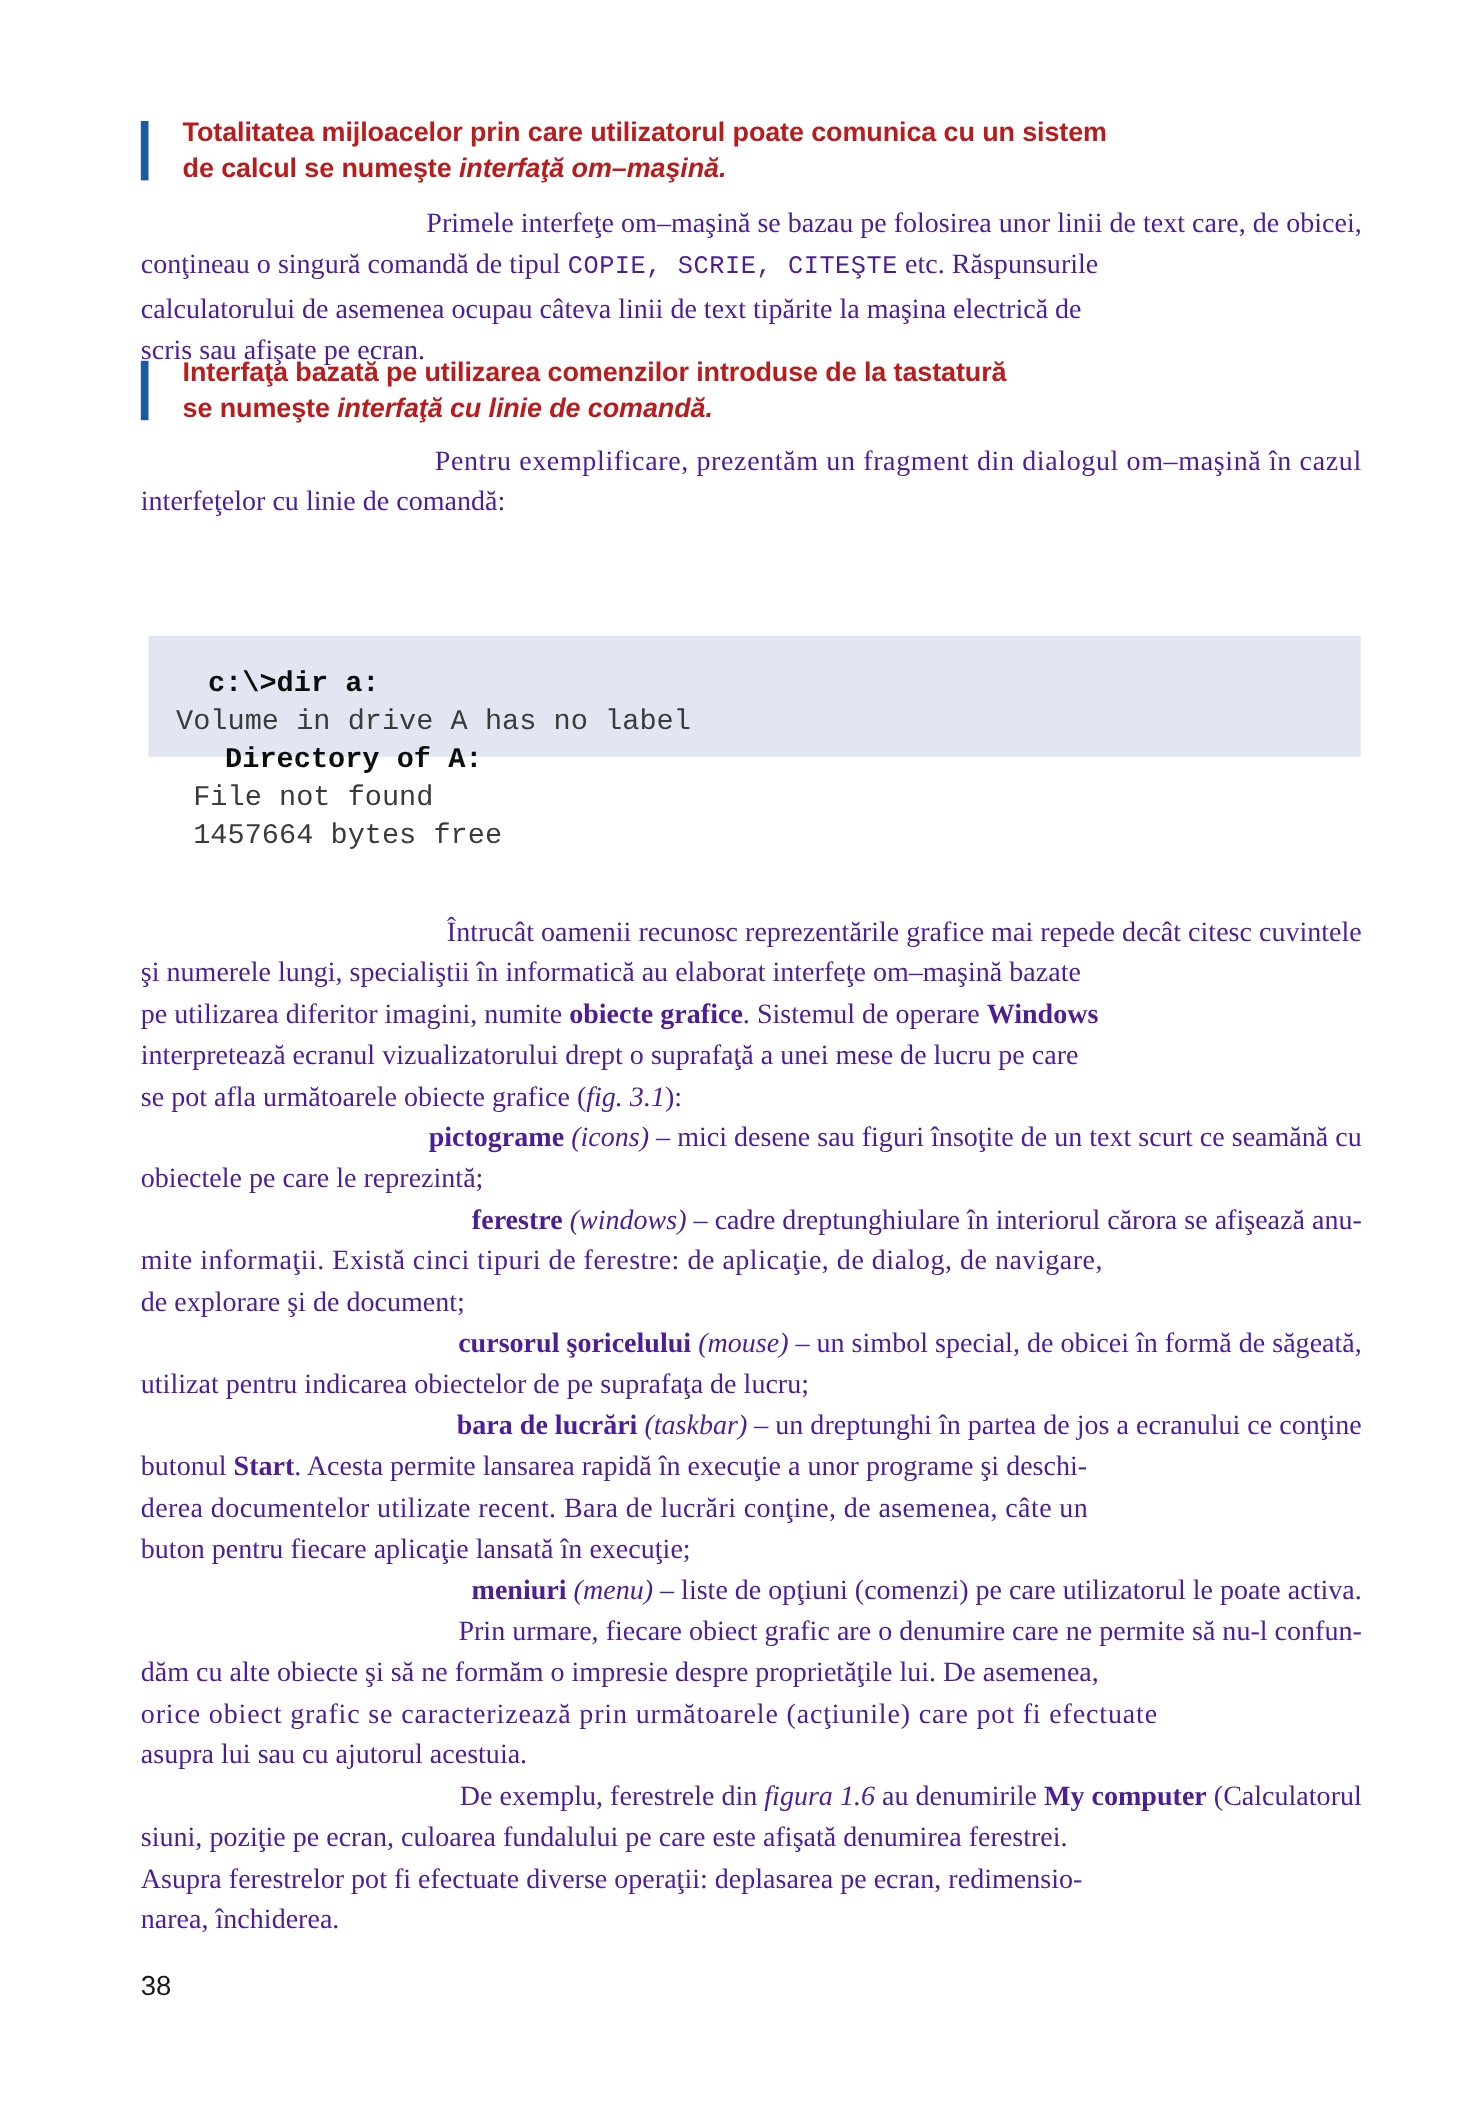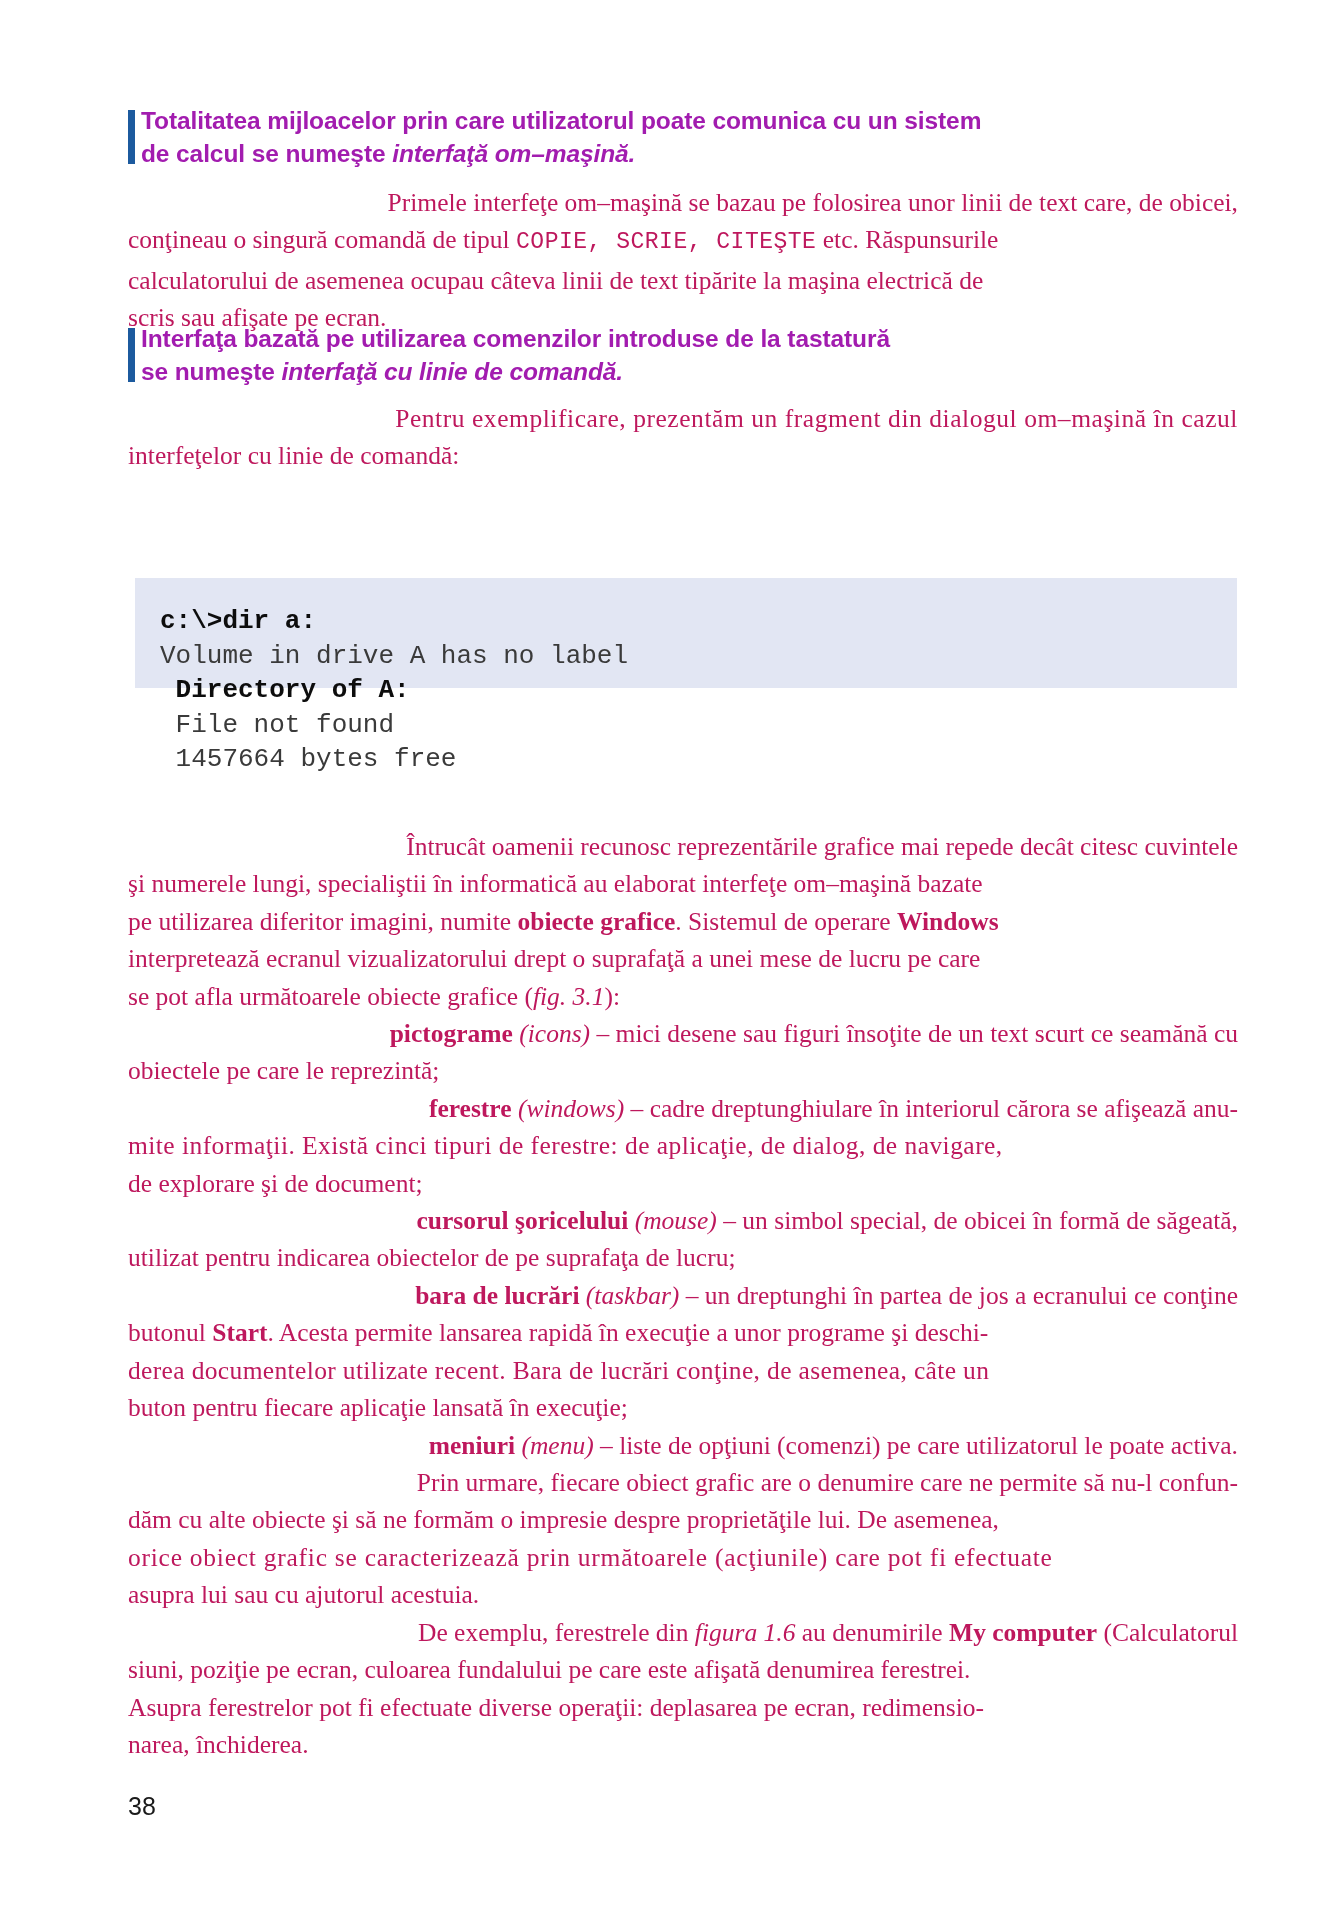--- a/index.html
+++ b/index.html
@@ -20,25 +20,25 @@
     position: absolute;
     left: 0; top: 0;
     width: 1339px;
     height: 1930px;
     background: #ffffff;
   }
 
   
   .callout {
     position: relative;
-    padding-left: 13px;
+    padding-left: 38px;
     margin: 0 0 0 0;
     font-family: "Liberation Sans", sans-serif;
     font-weight: bold;
-    color: #a21caf;
+    color: #b91c1c;
     font-size: 24.5px;
     line-height: 33px;
     letter-spacing: -0.1px;
   }
   .callout::before {
     content: "";
     position: absolute;
     left: 0;
     top: 6px;
     bottom: 6px;
@@ -53,21 +53,21 @@
     white-space: pre;
   }
 
   
   p.body {
     margin: 0;
     font-size: 25.5px;
     line-height: 37.4px;
     text-align: justify;
     text-justify: inter-word;
-    color: #be185d;
+    color: #4c1d95;
   }
   p.body .ln {
     display: block;
     white-space: nowrap;
   }
   
   p.body .ln.j {
     display: flex;
     justify-content: space-between;
     white-space: normal;
@@ -96,21 +96,21 @@
   .codeblock .inner {
     position: absolute;
     left: 25px;
     top: 26px;
     font-family: "Liberation Mono", "DejaVu Sans Mono", monospace;
     font-size: 26px;
     line-height: 34.5px;
     color: #2a2a2a;
   }
   .codeblock .cl { display: block; white-space: pre; }
-  .codeblock .cl.strong { font-weight: bold; color: #0d0d0d; }
+  .codeblock .cl.strong { font-weight: bold; color: #0d0d0d; margin-left: 29px; }
   .codeblock .cl.dim { color: #3a3a3a; }
 
   
   .pagenum {
     position: absolute;
     left: 128px;
     top: 1792px;
     font-family: "Liberation Sans", sans-serif;
     font-size: 25px;
     color: #1a1a1a;

